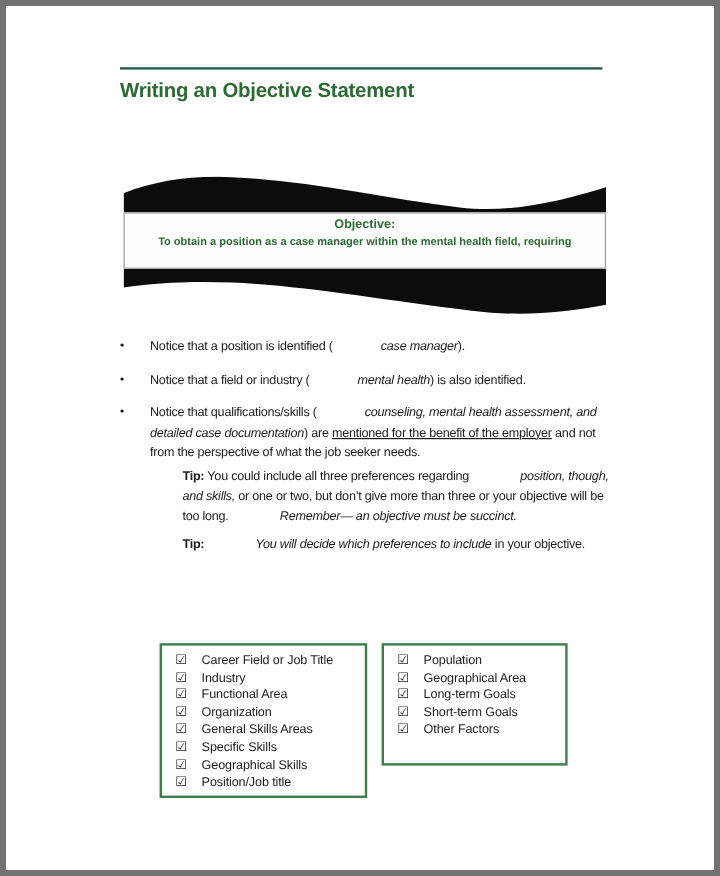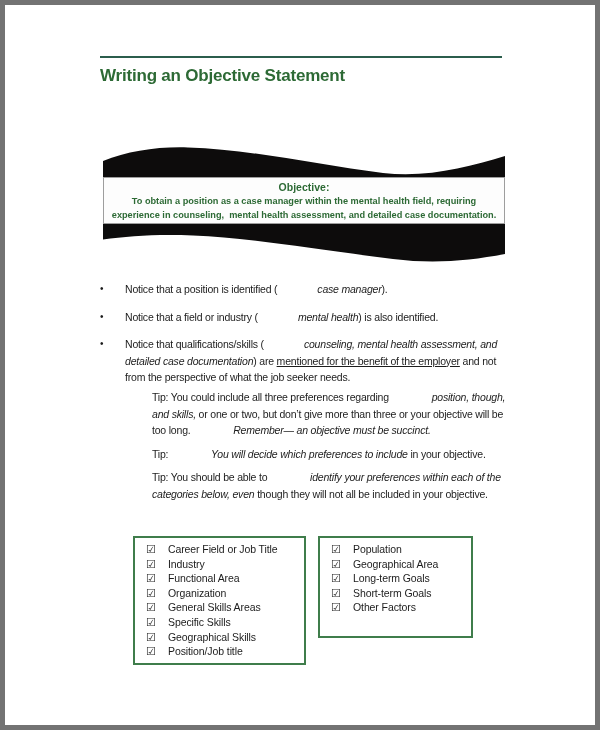--- a/index.html
+++ b/index.html
@@ -24,21 +24,21 @@
   .band-line{font-size:9.2px;white-space:pre;}
 
   .bullets{position:absolute;left:95px;top:276px;width:402px;}
   .bullet-row{display:flex;margin-bottom:11px;font-size:10.5px;line-height:16.5px;letter-spacing:-0.2px;}
   .dot{width:25px;flex:none;font-size:10px;}
   .btxt{width:377px;}
 
   .tips{position:absolute;left:147px;top:384px;width:356px;}
   .tip{margin-bottom:7px;font-size:10.5px;line-height:16.5px;letter-spacing:-0.2px;}
 
-  .st-b{font-weight:400;}
+  .st-b{font-weight:700;}
   .st-i{font-style:italic;margin-left:40px;}
   .st-u{text-decoration:underline;}
 
   .box{position:absolute;border:2px solid #3f7d4b;box-sizing:border-box;padding:5px 0 0 11px;background:#fff;}
   .box-left{left:128px;top:531px;width:173px;height:129px;}
   .box-right{left:313px;top:531px;width:155px;height:102px;}
   .row{display:flex;align-items:baseline;height:14.6px;font-size:10.5px;}
   .cb{width:22px;flex:none;font-size:11px;color:#222;font-family:"DejaVu Sans",sans-serif;}
   .cb-label{letter-spacing:-0.1px;text-align:right;}
 </style>
@@ -53,21 +53,20 @@
 
 
   <div class="banner">
     <svg width="402" height="116" viewBox="0 0 402 116" preserveAspectRatio="none">
       <path fill="#0d0c0c" d="M0,14 C25,4 55,-0.5 85,0.5 C150,2.5 215,18 280,26 C325,31 365,20 402,9 L402,30 L0,30 Z"></path>
       <path fill="#0d0c0c" d="M0,77 L402,77 L402,107 C365,114 330,117 290,112 C215,103 150,91 90,88.5 C55,87 25,89 0,92.5 Z"></path>
     </svg>
     <div class="band">
       <div class="band-title">Objective:</div>
       <div class="band-line">To obtain a position as a case manager within the mental health field, requiring</div>
-      <div class="band-line">experience in counseling,  mental health assessment, and detailed case documentation.</div>
     </div>
   </div>
 
   <div class="bullets">
     <div class="bullet-row">
       <span class="dot">•</span>
       <div class="btxt"><span>Notice that a position is identified (</span><span class="st-i">case manager</span><span>).</span></div>
     </div>
     <div class="bullet-row">
       <span class="dot">•</span>
@@ -75,21 +74,20 @@
     </div>
     <div class="bullet-row">
       <span class="dot">•</span>
       <div class="btxt"><span>Notice that qualifications/skills (</span><span class="st-i">counseling, mental health assessment, and detailed case documentation</span><span>) are </span><span class="st-u">mentioned for the benefit of the employer</span><span> and not from the perspective of what the job seeker needs.</span></div>
     </div>
   </div>
 
   <div class="tips">
     <div class="tip"><span class="st-b">Tip:</span><span>  You could include all three preferences regarding </span><span class="st-i">position, though, and skills,</span><span> or one or two, but don’t give more than three or your objective will be too long.   </span><span class="st-i">Remember— an objective must be succinct.</span></div>
     <div class="tip"><span class="st-b">Tip:</span><span>  </span><span class="st-i">You will decide which preferences to include</span><span> in your objective.</span></div>
-    <div class="tip"><span class="st-b">Tip:</span><span> You should be able to </span><span class="st-i">identify your preferences within each of the categories below, even</span><span> though they will not all be included in your objective.</span></div>
   </div>
 
   <div class="box box-left">
     <div class="row">
       <span class="cb">☑</span>
       <span class="cb-label">Career Field or Job Title</span>
     </div>
     <div class="row">
       <span class="cb">☑</span>
       <span class="cb-label">Industry</span>

